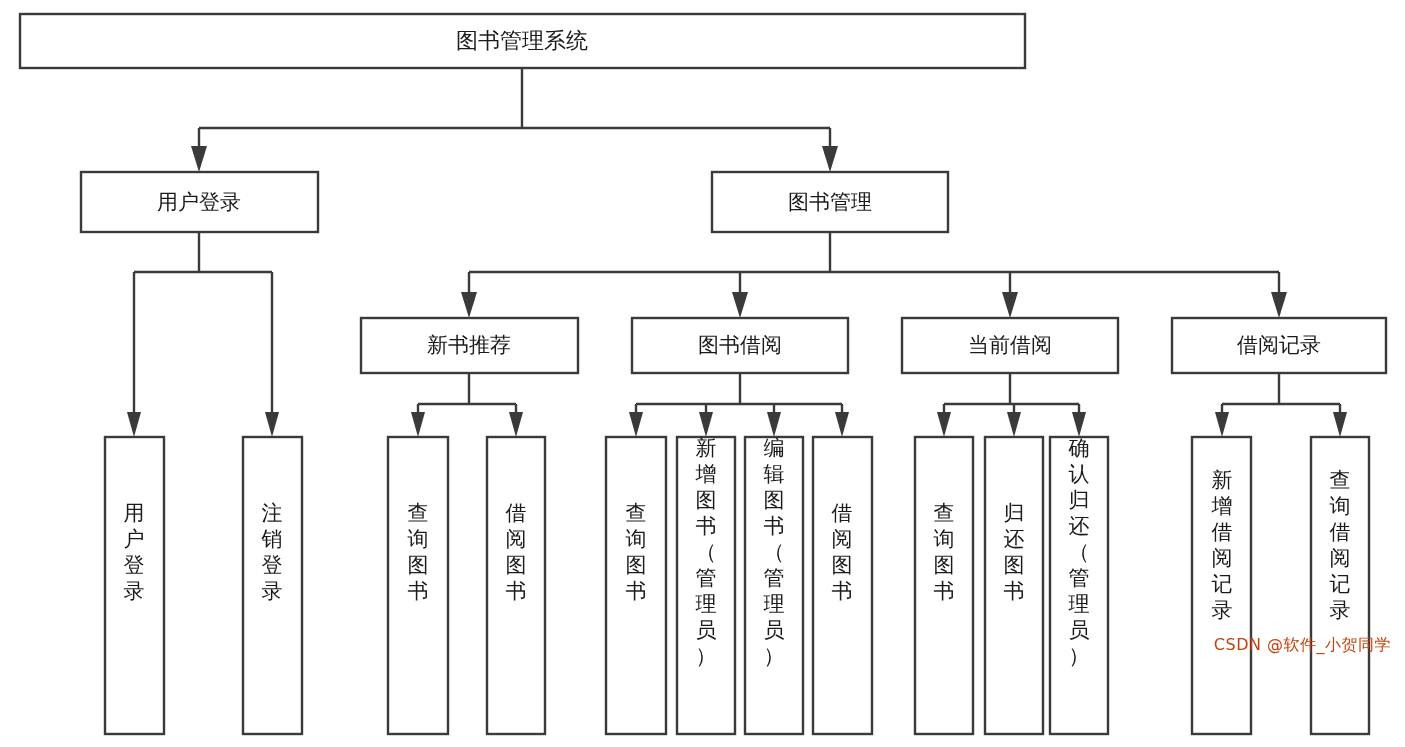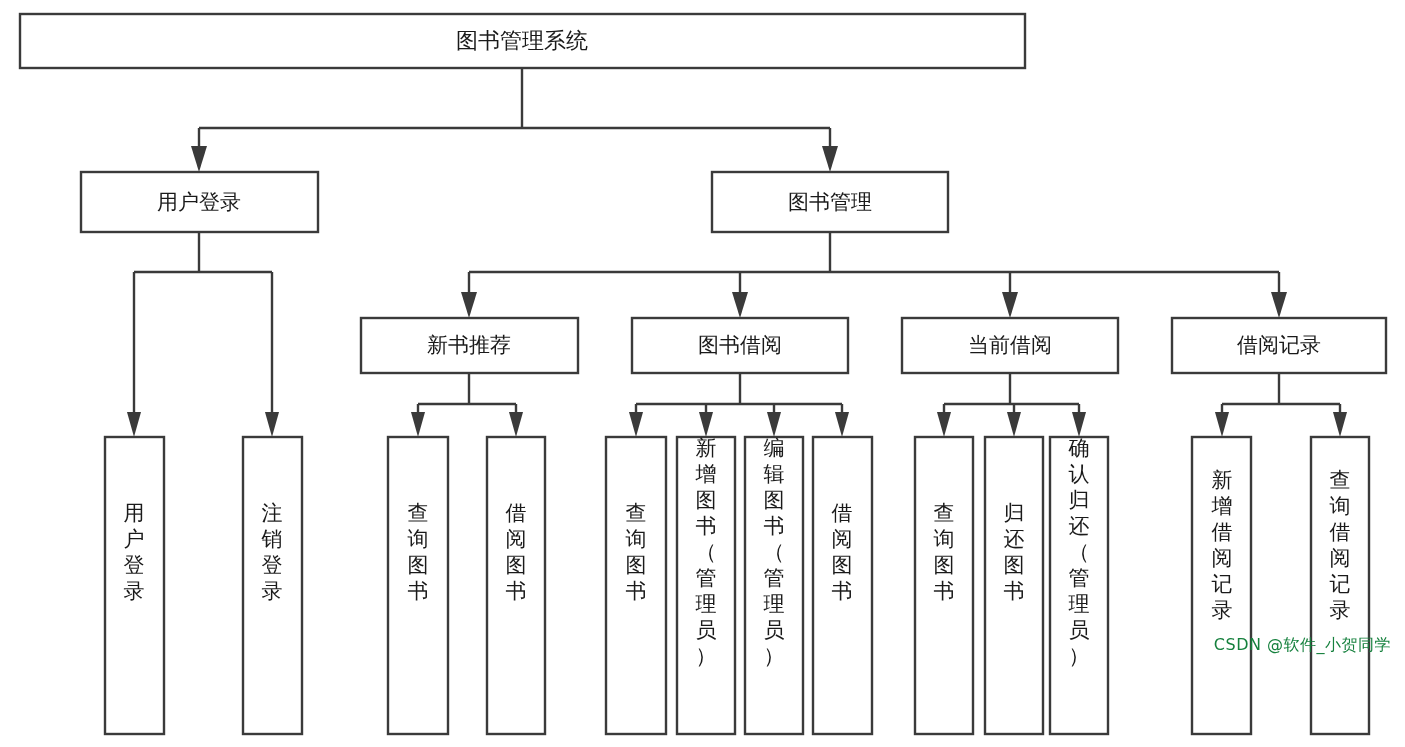--- a/index.html
+++ b/index.html
@@ -60,21 +60,21 @@
     fill: #1a1a1a;
     font-family: "DejaVu Sans", "Liberation Sans", sans-serif;
     font-size: 22px;
     text-anchor: middle;
     dominant-baseline: middle;
   }
   .watermark-text {
     position: absolute;
     right: 14px;
     bottom: 6px;
-    color: #15803d;
+    color: #c2410c;
     font-size: 16px;
     font-family: "DejaVu Sans", "Liberation Sans", sans-serif;
     letter-spacing: 0.5px;
     white-space: nowrap;
     user-select: none;
   }
 </style>
 </head>
 <body>
 

